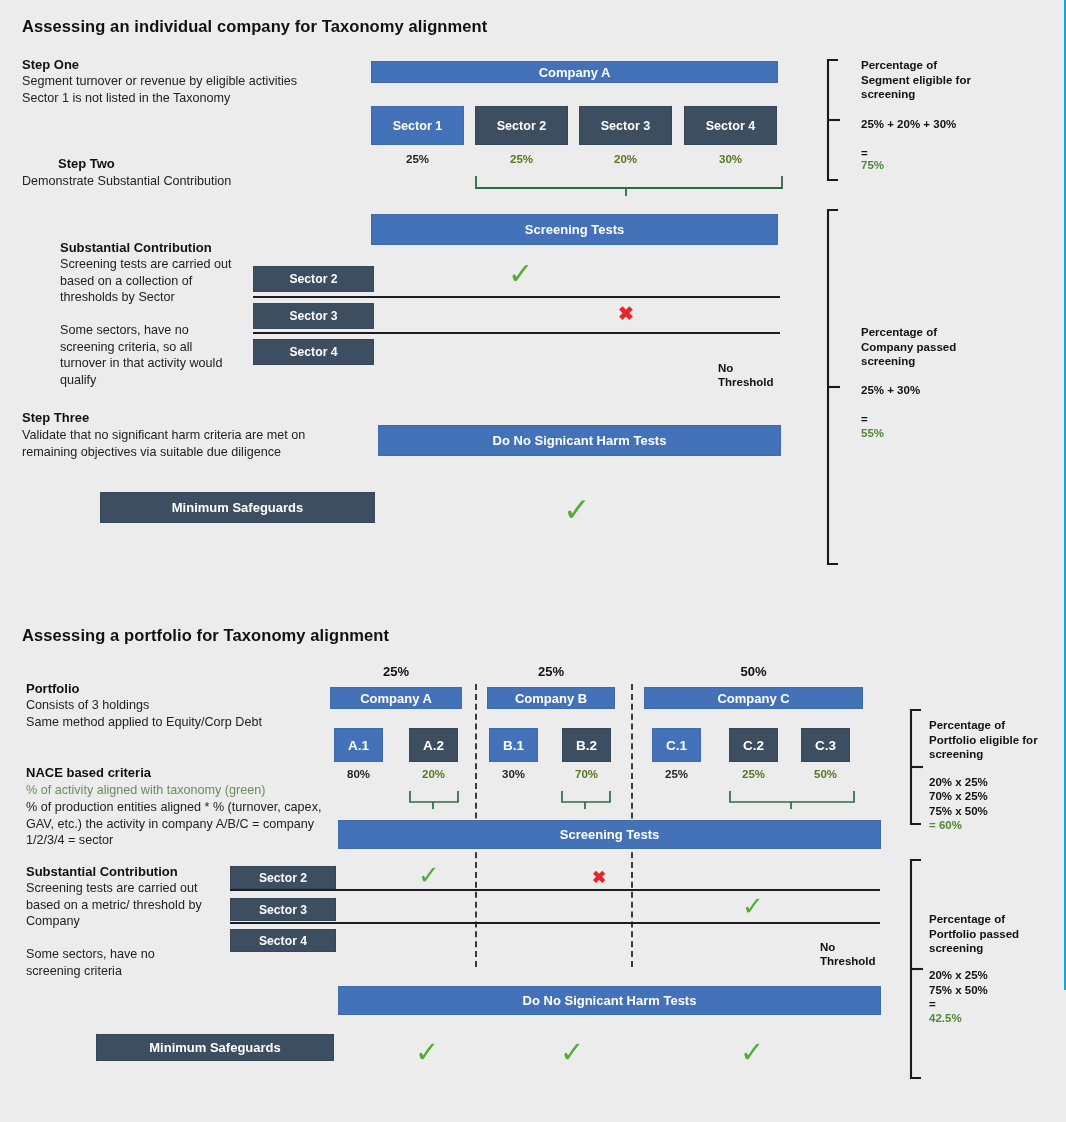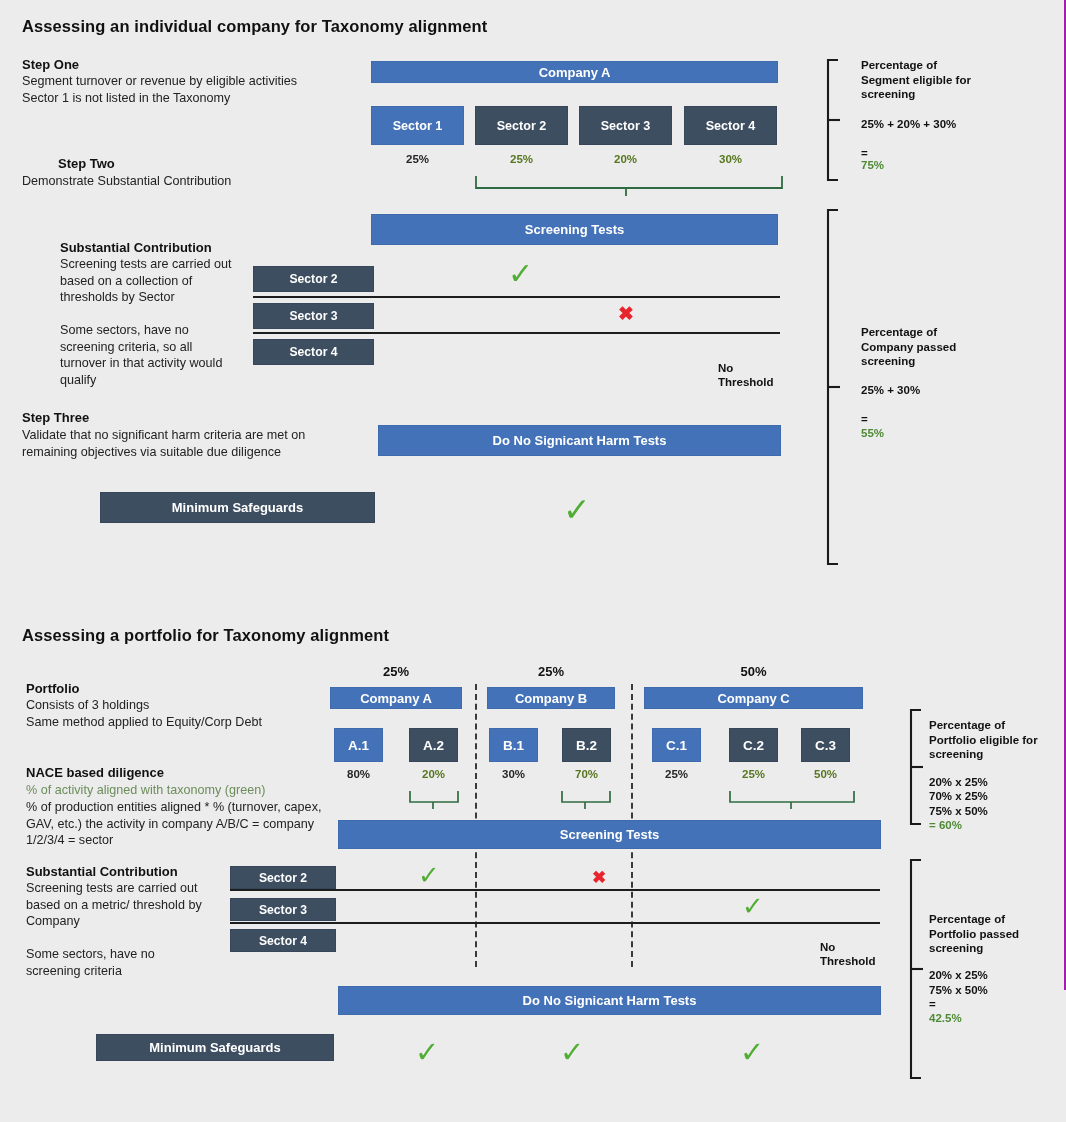--- a/index.html
+++ b/index.html
@@ -5,21 +5,21 @@
   html,body{margin:0;padding:0;}
   body{
     width:1066px;height:1122px;
     background:#ececec;
     font-family:"Liberation Sans", sans-serif;
     color:#1a1a1a;
     position:relative;
     overflow:hidden;
   }
   .canvas{position:absolute;left:0;top:0;width:1066px;height:990px;
-          background:#ececec;border-right:2px solid #a21caf;box-sizing:border-box;}
+          background:#ececec;border-right:2px solid #0ea5e9;box-sizing:border-box;}
   .abs{position:absolute;}
 
   
   .section-title{font-size:16.5px;font-weight:bold;color:#111;letter-spacing:0.1px;}
   .step-head{font-size:13px;font-weight:bold;color:#111;}
   .body-txt{font-size:12.6px;color:#222;line-height:16.5px;}
   .body-txt.green{color:#6b8e5a;}
   .ann-head{font-size:11.5px;font-weight:bold;color:#111;line-height:14.5px;}
   .ann-calc{font-size:11.5px;font-weight:bold;color:#111;line-height:14.5px;}
   .ann-res{font-size:11.5px;font-weight:bold;color:#4e8a35;line-height:14.5px;}
@@ -128,21 +128,21 @@
   <div class="abs ann-calc" style="left:861px;top:383px;">25% + 30%</div>
   <div class="abs ann-calc" style="left:861px;top:412px;">=</div>
   <div class="abs ann-res" style="left:861px;top:426px;">55%</div>
 
   <div class="abs section-title" style="left:22px;top:626px;">Assessing a portfolio for Taxonomy alignment</div>
 
   <div class="abs step-head" style="left:26px;top:681px;">Portfolio</div>
   <div class="abs body-txt" style="left:26px;top:697px;width:300px;white-space:pre-line;">Consists of 3 holdings
 Same method applied to Equity/Corp Debt</div>
 
-  <div class="abs step-head" style="left:26px;top:765px;">NACE based diligence</div>
+  <div class="abs step-head" style="left:26px;top:765px;">NACE based criteria</div>
   <div class="abs body-txt green" style="left:26px;top:782px;width:300px;">% of activity aligned with taxonomy (green)</div>
   <div class="abs body-txt" style="left:26px;top:799px;width:300px;">% of production entities aligned * % (turnover, capex, GAV, etc.) the activity in company A/B/C = company 1/2/3/4 = sector</div>
 
   <div class="abs step-head" style="left:26px;top:864px;">Substantial Contribution</div>
   <div class="abs body-txt" style="left:26px;top:880px;width:180px;">Screening tests are carried out based on a metric/ threshold by Company</div>
   <div class="abs body-txt" style="left:26px;top:946px;width:180px;">Some sectors, have no screening criteria</div>
 
   <div class="abs pct-top" style="left:330px;top:664px;width:132px;">25%</div>
   <div class="abs pct-top" style="left:487px;top:664px;width:128px;">25%</div>
   <div class="abs pct-top" style="left:644px;top:664px;width:219px;">50%</div>

